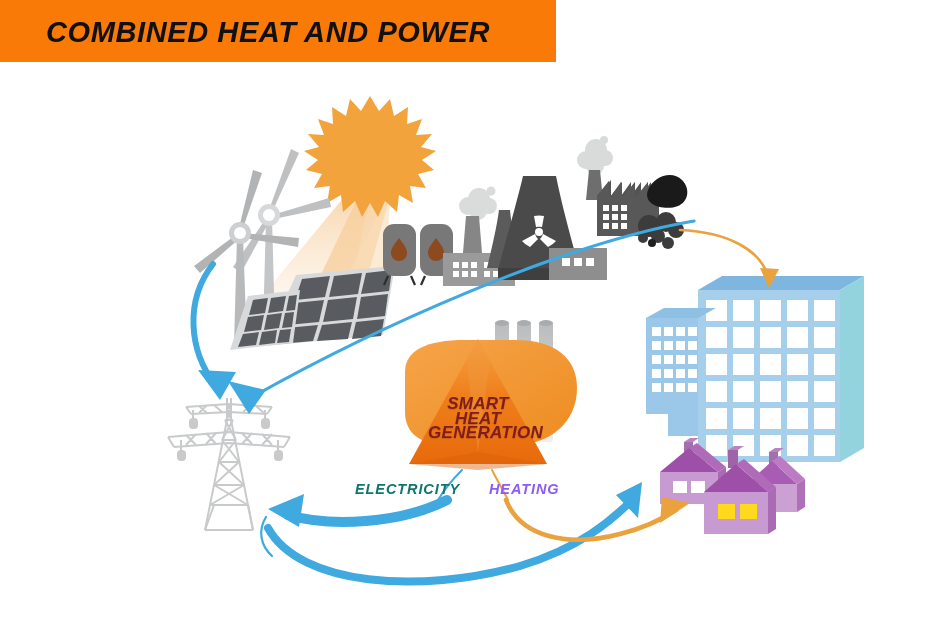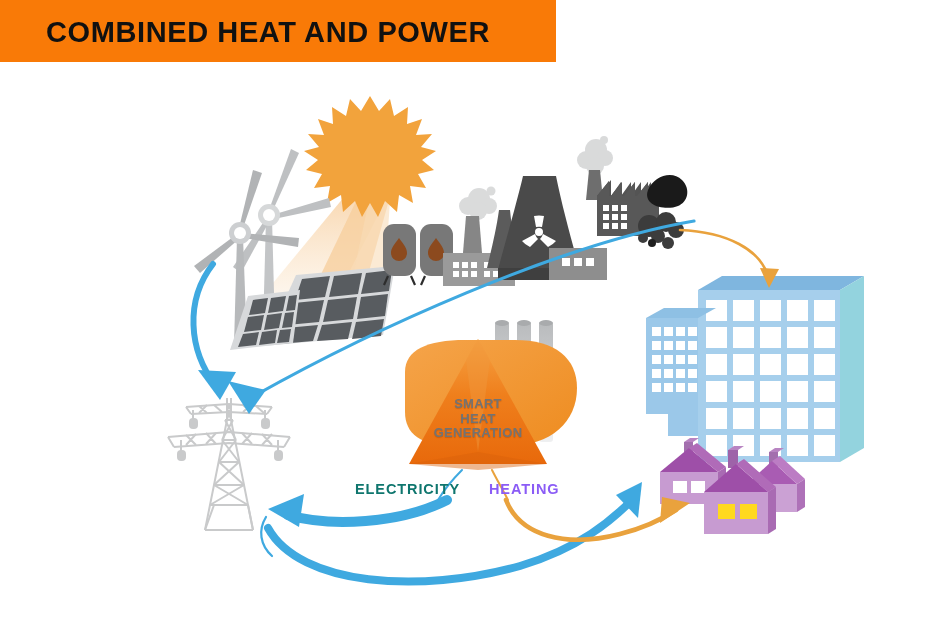--- a/index.html
+++ b/index.html
@@ -2,21 +2,21 @@
 <html><head>
 <meta charset="utf-8">
 <style>
   html,body{margin:0;padding:0;}
   body{
     width:951px;height:617px;
     background:#ffffff;
     font-family:"Liberation Sans", sans-serif;
     overflow:hidden;position:relative;
   }
-  #stage{position:relative;width:951px;height:544px;background:#fff;}
+  #stage{position:relative;width:951px;height:544px;background:#fff;font-style:italic;}
 
   
   .header-band{
     position:absolute;left:0;top:0;width:556px;height:62px;
     background:#F97A07;
   }
   .header-title{
     position:absolute;left:46px;top:16px;
     font-size:29px;font-weight:bold;color:#111111;
     letter-spacing:0.6px;white-space:nowrap;
@@ -30,22 +30,22 @@
   .flow-label{
     position:absolute;font-weight:bold;font-size:14.5px;
     letter-spacing:0.9px;white-space:nowrap;
     font-family:"Liberation Sans", sans-serif;
   }
   #lbl-electricity{left:355px;top:481px;color:#0f766e;}
   #lbl-heating{left:489px;top:481px;color:#8b5cf6;}
 
   .tri-text{
     position:absolute;left:428px;top:397px;width:100px;
-    text-align:center;color:#737373;font-weight:bold;
-    font-size:13px;line-height:14.5px;letter-spacing:0.3px;
+    text-align:center;color:#7f1d1d;font-weight:bold;
+    font-size:17px;line-height:14.5px;letter-spacing:0.3px;
     font-family:"Liberation Sans", sans-serif;
     text-shadow:0 1px 1px rgba(150,60,0,.35);
   }
   .tri-text div{display:block;}
 </style>
 </head>
 <body>
 
 <div id="stage">
 

